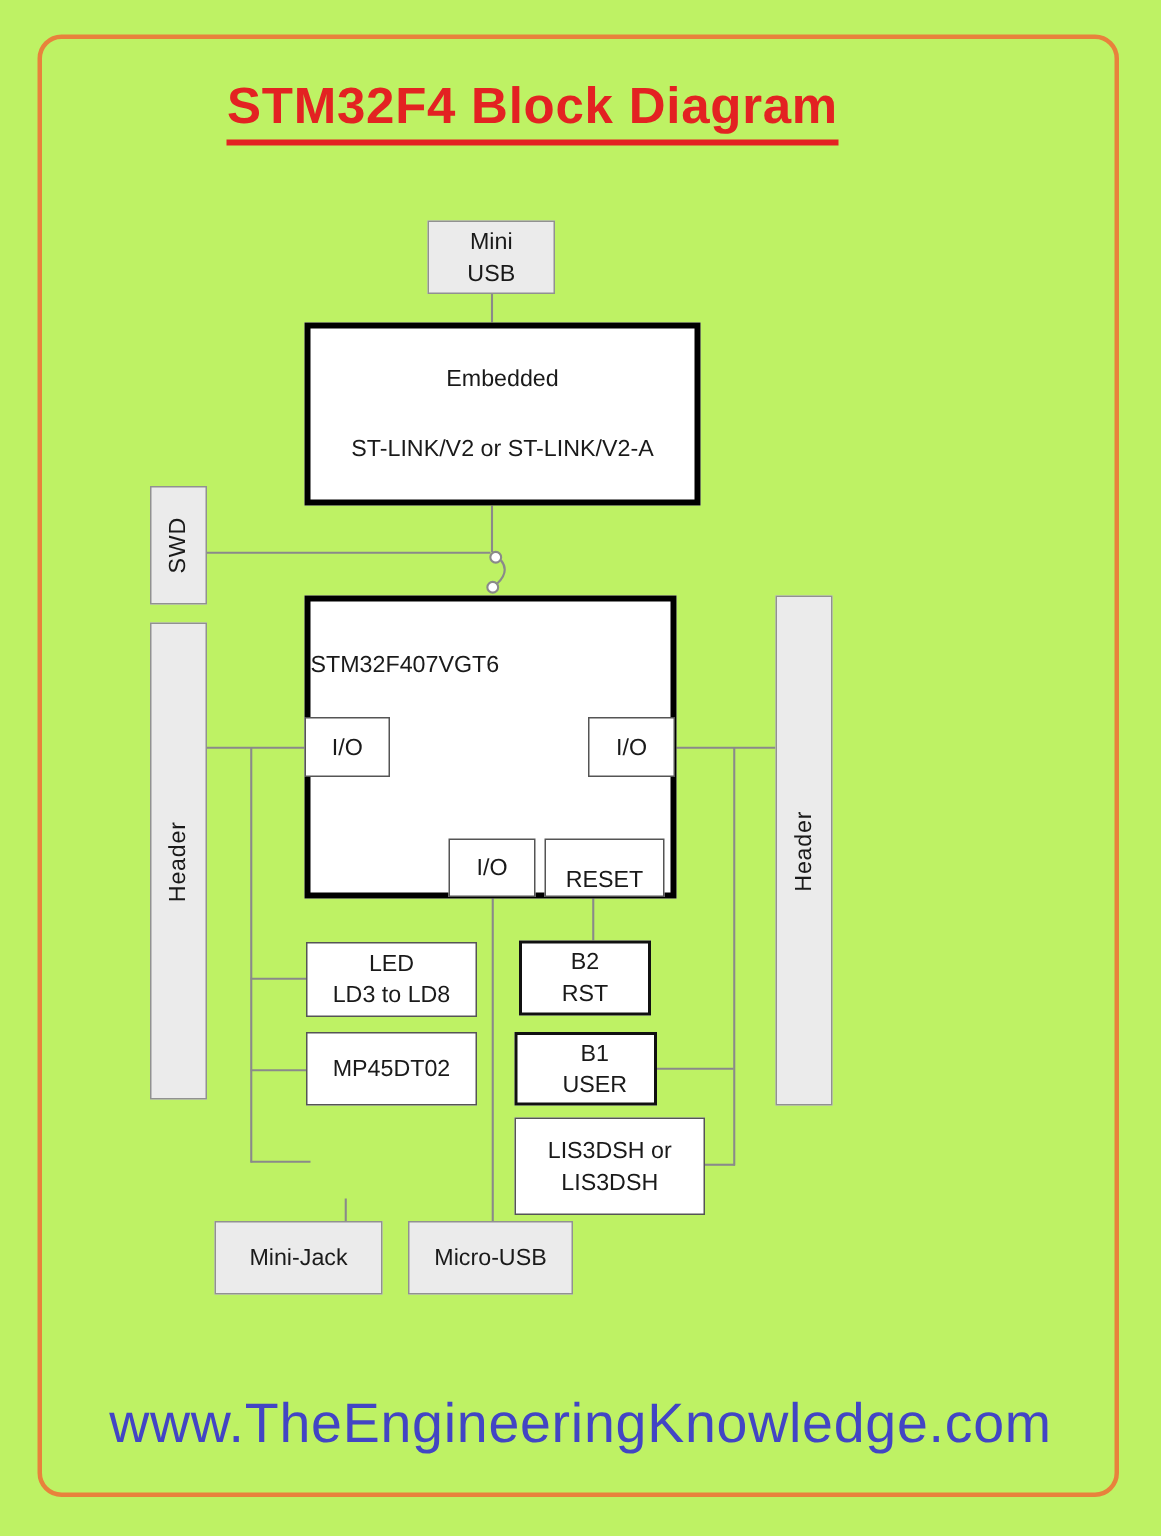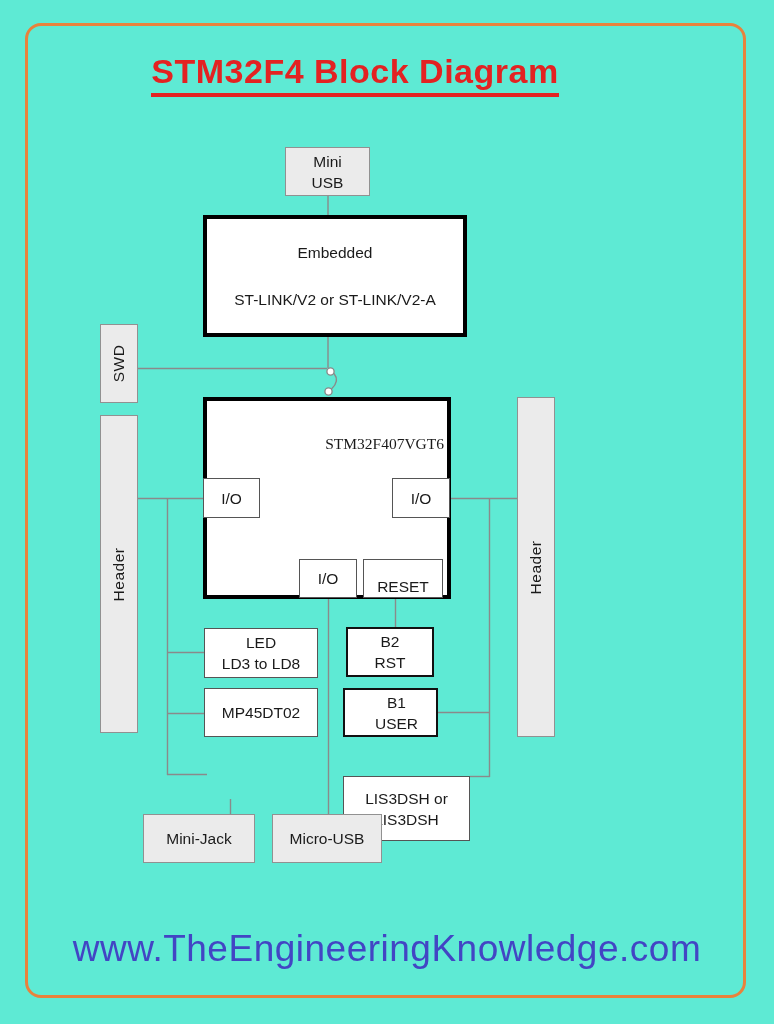--- a/index.html
+++ b/index.html
@@ -1,20 +1,20 @@
 <!DOCTYPE html>
 <html><head>
 <meta charset="utf-8">
 <style>
   * { margin:0; padding:0; box-sizing:border-box; }
   html,body { background:#fff; }
   .page {
     position:relative; width:774px; height:1024px;
     font-family:"Liberation Sans", sans-serif;
-    background:#5eead4; overflow:hidden;
+    background:#bef264; overflow:hidden;
   }
   .frame {
     position:absolute; left:25px; top:23px; width:721px; height:975px;
     border:3.5px solid #E8823C; border-radius:16px;
   }
   .title {
     position:absolute; left:30px; top:52px; width:650px; text-align:center;
   }
   .title span {
     font-size:34px; font-weight:bold; color:#E32222;
@@ -25,21 +25,21 @@
     position:absolute; z-index:2; display:flex; flex-direction:column;
     align-items:center; justify-content:center;
     font-size:15.5px; color:#1a1a1a; text-align:center; line-height:21px;
     background:#ffffff; border:1.2px solid #555;
   }
   .gray  { background:#EBEBEB; border:1.2px solid #919191; }
   .thick { border:4px solid #000; }
   .mid   { border:2.2px solid #111; }
   .vert  { justify-content:center; }
   .vert span { transform:rotate(-90deg); white-space:nowrap; letter-spacing:0.5px; }
-  .mcu-title { position:absolute; top:32px; left:0; right:3px; text-align:right;font-family:Liberation Serif, serif; }
+  .mcu-title { position:absolute; top:32px; left:0; right:13px; text-align:left; }
   .emb-l1 { margin-bottom:26px; }
   .footer {
     position:absolute; left:0; top:928px; width:774px; text-align:center;
     font-size:37px; color:#4245C4; letter-spacing:0.5px;
   }
 </style>
 </head>
 <body>
 
 <div class="page">
@@ -118,21 +118,21 @@
   </div>
 
   <div class="box mid" style="left:346px; top:627px; width:88px; height:50px;">
     <span>B2</span>
     <span>RST</span>
   </div>
   <div class="box mid" style="left:343px; top:688px; width:95px; height:49px;padding-left:12px;">
     <span>B1</span>
     <span>USER</span>
   </div>
-  <div class="box" style="left:343px; top:776px; width:127px; height:65px;">
+  <div class="box" style="left:343px; top:745px; width:127px; height:65px;">
     <span>LIS3DSH or</span>
     <span>LIS3DSH</span>
   </div>
 
   <div class="box gray" style="left:272px; top:814px; width:110px; height:49px;">
     <span>Micro-USB</span>
   </div>
   <div class="box gray" style="left:143px; top:814px; width:112px; height:49px;">
     <span>Mini-Jack</span>
   </div>

